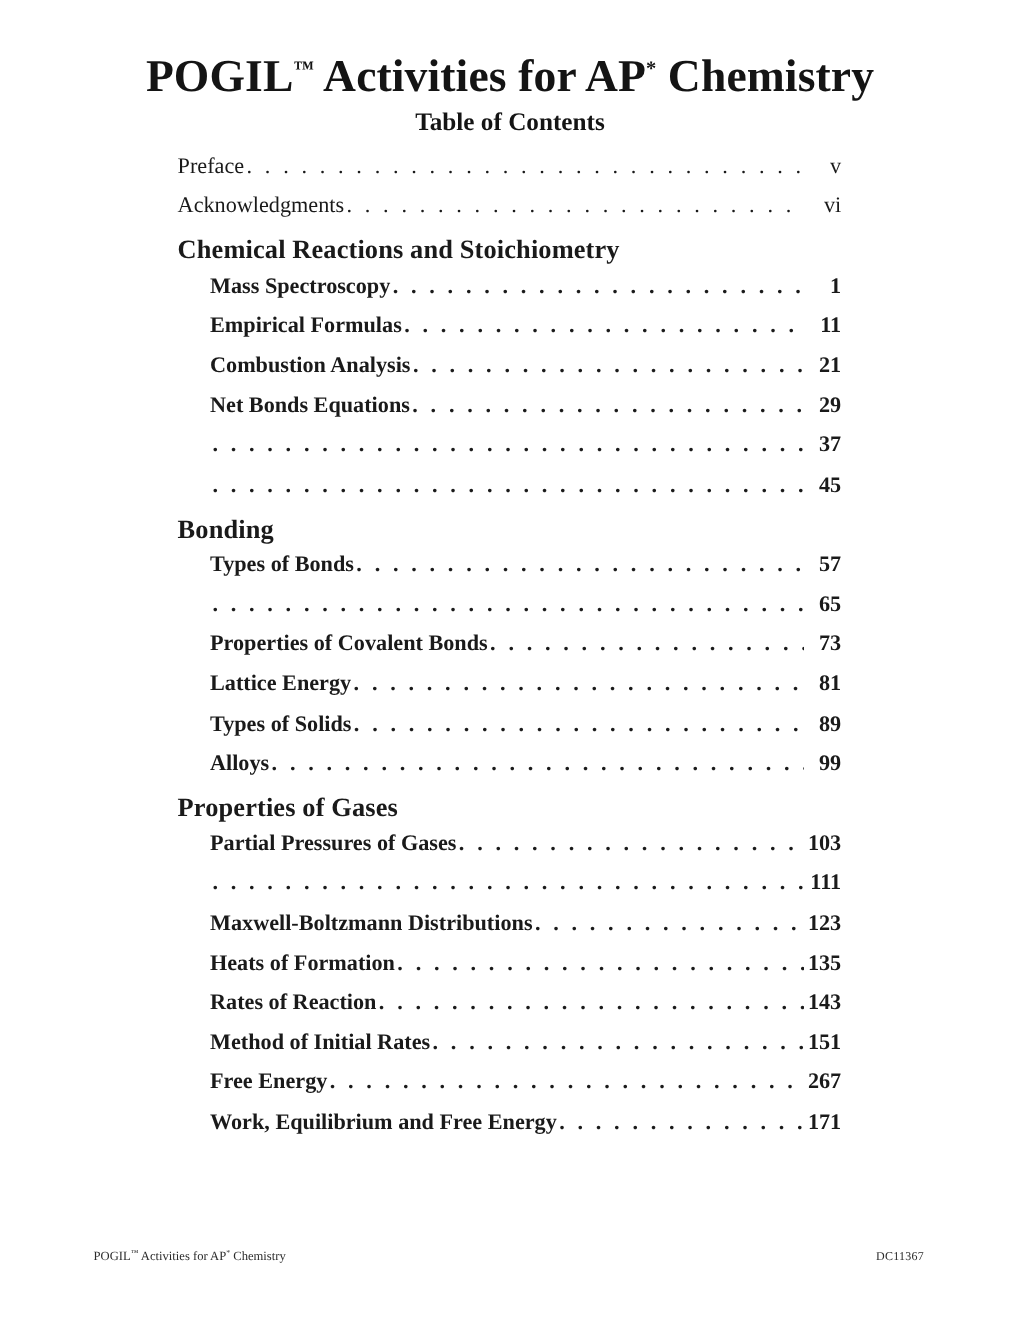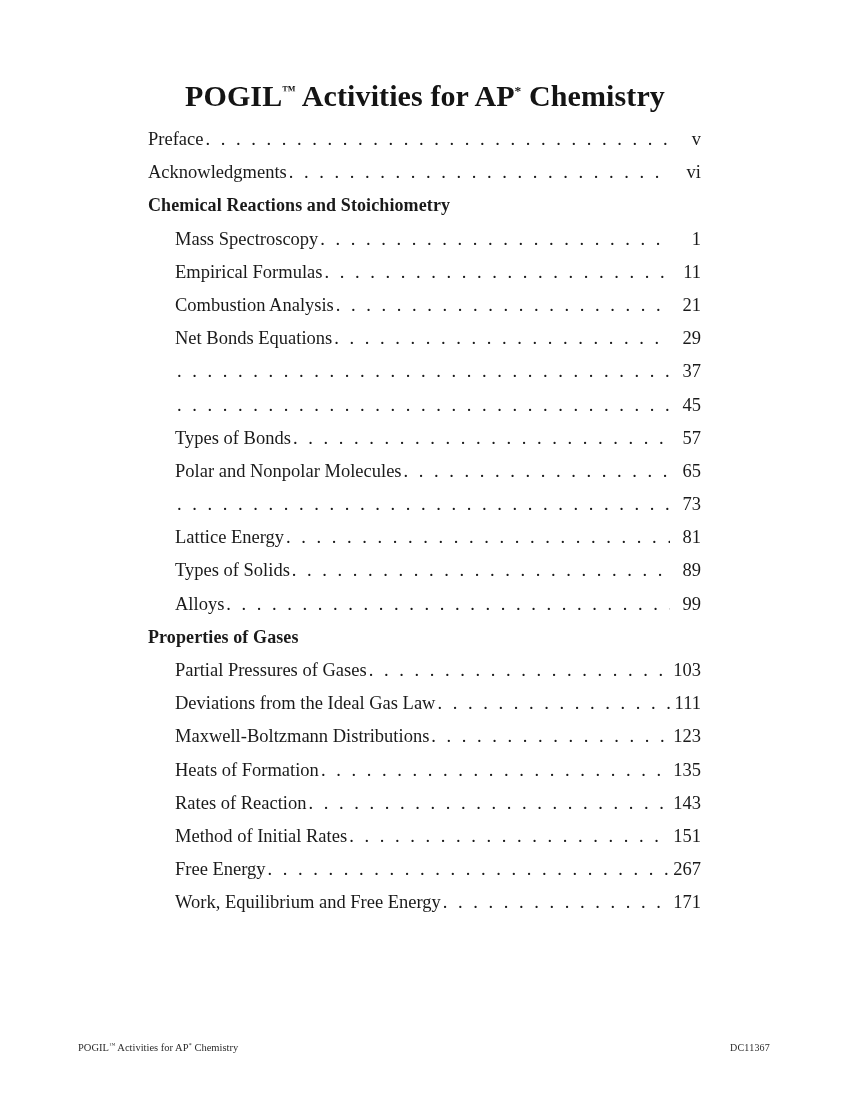--- a/index.html
+++ b/index.html
@@ -23,27 +23,26 @@
 
   
   .title-block {
     position: absolute;
     top: 44px;
     left: 0;
     width: 850px;
     text-align: center;
   }
   .doc-title {
-    font-size: 30px;
+    font-size: 38px;
     font-weight: bold;
     letter-spacing: .1px;
     line-height: 1.08;
     color: #141414;
     white-space: nowrap;
-    margin-top: 36px;
   }
   .doc-title sup {
     font-size: 0.45em;
     vertical-align: super;
     line-height: 0;
     font-weight: bold;
   }
   .doc-subtitle {
     font-size: 21px;
     font-weight: bold;
@@ -86,32 +85,33 @@
     text-align: right;
     min-width: 30px;
   }
 
   
   .toc-row.section {
     height: 33.2px;
   }
   .toc-row.section .label {
     font-weight: bold;
-    font-size: 18px;
+    font-size: 22px;
     letter-spacing: .1px;
   }
 
   
   .toc-row.front .label {
     font-size: 18.5px;
   }
 
   
   .toc-row.entry {
     padding-left: 27px;
+    font-weight: bold;
   }
 
   
   .footer {
     position: absolute;
     left: 78px;
     right: 80px;
     top: 1042px;
     display: flex;
     justify-content: space-between;
@@ -129,20 +129,21 @@
     letter-spacing: .2px;
   }
 </style>
 </head>
 <body>
 
 <div class="page">
 
   <div class="title-block">
     <div class="doc-title"><span>POGIL</span><sup>™</sup><span> Activities for AP</span><sup>*</sup><span> Chemistry</span></div>
+    <div class="doc-subtitle">Table of Contents</div>
   </div>
 
   <div class="toc">
       <div class="toc-row front">
         <span class="label">Preface</span>
         <span class="leader">. . . . . . . . . . . . . . . . . . . . . . . . . . . . . . . . . . . . . . . . . . . . . . . . . . . . . . . . . . . . . . . . . . . . . . . . . . . . . . .</span>
         <span class="pageno">v</span>
       </div>
       <div class="toc-row front">
         <span class="label">Acknowledgments</span>
@@ -173,31 +174,34 @@
         <span class="pageno">29</span>
       </div>
       <div class="toc-row entry">
         <span class="leader">. . . . . . . . . . . . . . . . . . . . . . . . . . . . . . . . . . . . . . . . . . . . . . . . . . . . . . . . . . . . . . . . . . . . . . . . . . . . . . .</span>
         <span class="pageno">37</span>
       </div>
       <div class="toc-row entry">
         <span class="leader">. . . . . . . . . . . . . . . . . . . . . . . . . . . . . . . . . . . . . . . . . . . . . . . . . . . . . . . . . . . . . . . . . . . . . . . . . . . . . . .</span>
         <span class="pageno">45</span>
       </div>
+      <div class="toc-row section">
+        <span class="label">Bonding</span>
+      </div>
       <div class="toc-row entry">
         <span class="label">Types of Bonds</span>
         <span class="leader">. . . . . . . . . . . . . . . . . . . . . . . . . . . . . . . . . . . . . . . . . . . . . . . . . . . . . . . . . . . . . . . . . . . . . . . . . . . . . . .</span>
         <span class="pageno">57</span>
       </div>
       <div class="toc-row entry">
-        <span class="label">Polar and Nonpolar Molecules</span>
         <span class="leader">. . . . . . . . . . . . . . . . . . . . . . . . . . . . . . . . . . . . . . . . . . . . . . . . . . . . . . . . . . . . . . . . . . . . . . . . . . . . . . .</span>
         <span class="pageno">65</span>
       </div>
       <div class="toc-row entry">
+        <span class="label">Properties of Covalent Bonds</span>
         <span class="leader">. . . . . . . . . . . . . . . . . . . . . . . . . . . . . . . . . . . . . . . . . . . . . . . . . . . . . . . . . . . . . . . . . . . . . . . . . . . . . . .</span>
         <span class="pageno">73</span>
       </div>
       <div class="toc-row entry">
         <span class="label">Lattice Energy</span>
         <span class="leader">. . . . . . . . . . . . . . . . . . . . . . . . . . . . . . . . . . . . . . . . . . . . . . . . . . . . . . . . . . . . . . . . . . . . . . . . . . . . . . .</span>
         <span class="pageno">81</span>
       </div>
       <div class="toc-row entry">
         <span class="label">Types of Solids</span>
@@ -211,21 +215,20 @@
       </div>
       <div class="toc-row section">
         <span class="label">Properties of Gases</span>
       </div>
       <div class="toc-row entry">
         <span class="label">Partial Pressures of Gases</span>
         <span class="leader">. . . . . . . . . . . . . . . . . . . . . . . . . . . . . . . . . . . . . . . . . . . . . . . . . . . . . . . . . . . . . . . . . . . . . . . . . . . . . . .</span>
         <span class="pageno">103</span>
       </div>
       <div class="toc-row entry">
-        <span class="label">Deviations from the Ideal Gas Law</span>
         <span class="leader">. . . . . . . . . . . . . . . . . . . . . . . . . . . . . . . . . . . . . . . . . . . . . . . . . . . . . . . . . . . . . . . . . . . . . . . . . . . . . . .</span>
         <span class="pageno">111</span>
       </div>
       <div class="toc-row entry">
         <span class="label">Maxwell-Boltzmann Distributions</span>
         <span class="leader">. . . . . . . . . . . . . . . . . . . . . . . . . . . . . . . . . . . . . . . . . . . . . . . . . . . . . . . . . . . . . . . . . . . . . . . . . . . . . . .</span>
         <span class="pageno">123</span>
       </div>
       <div class="toc-row entry">
         <span class="label">Heats of Formation</span>

